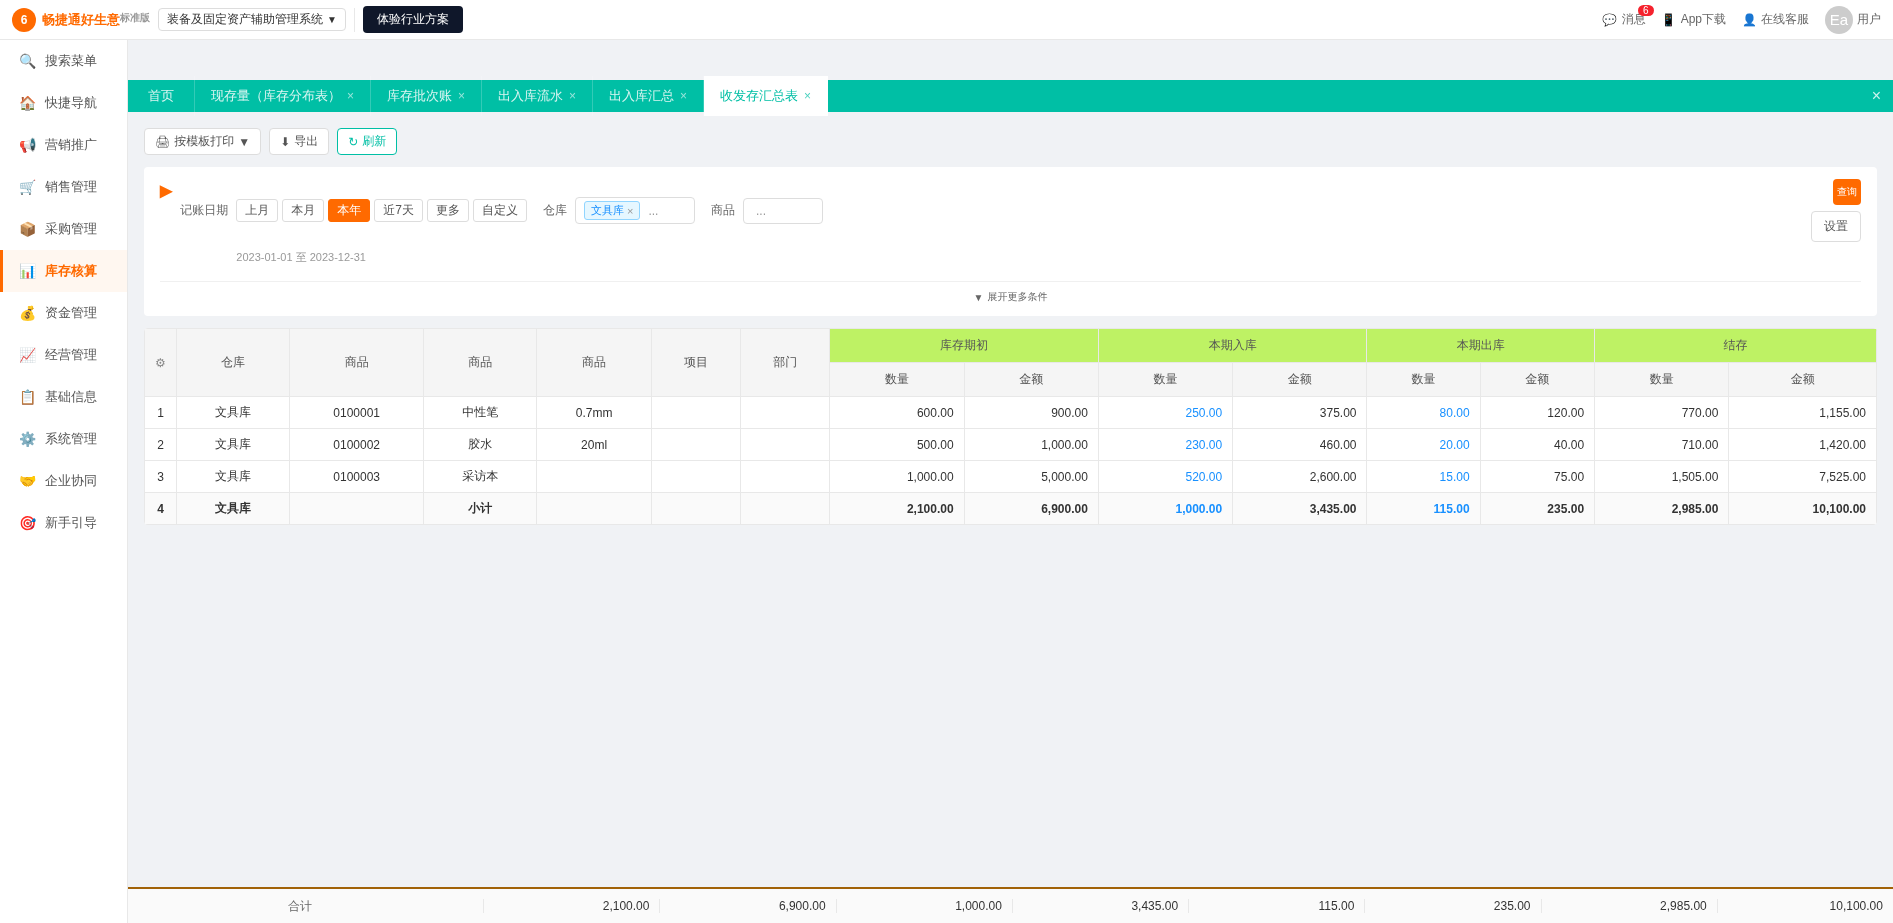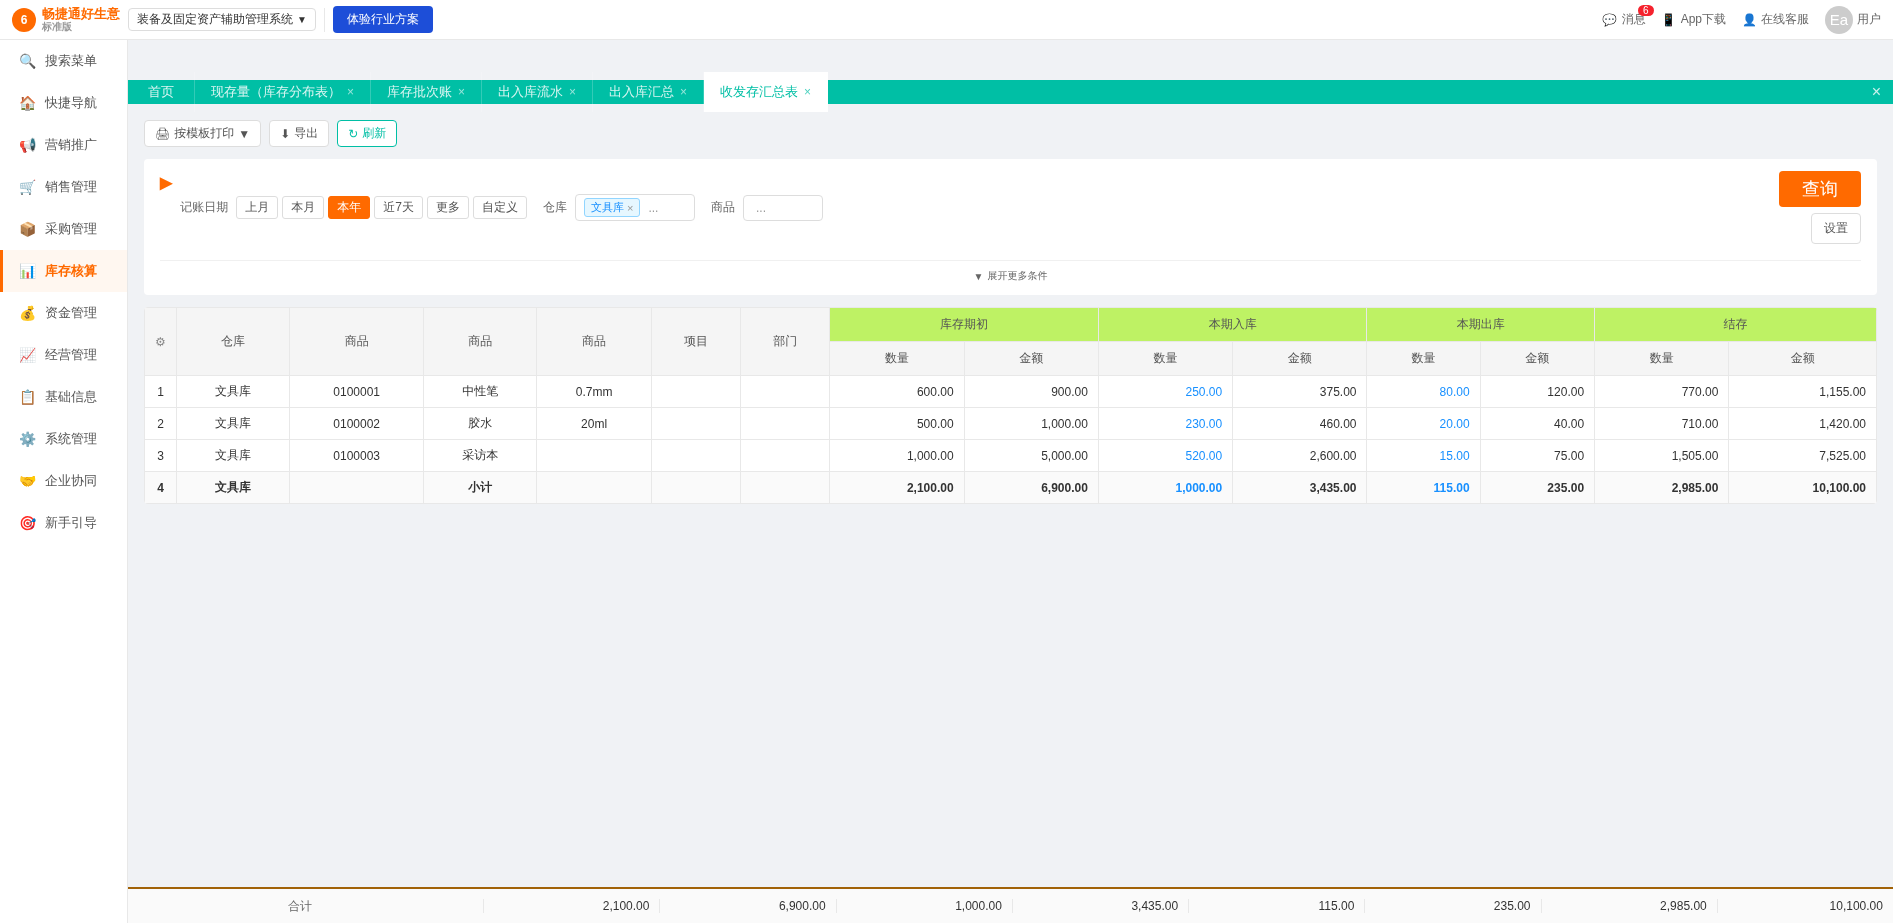--- a/index.html
+++ b/index.html
@@ -8,21 +8,21 @@
     
     .top-header {
       display: flex; align-items: center; height: 40px;
       background: #fff; border-bottom: 1px solid #e8e8e8;
       padding: 0 12px; justify-content: space-between;
     }
     .top-header-left { display: flex; align-items: center; gap: 8px; }
     .logo-area { display: flex; align-items: center; gap: 6px; color: #ff6a00; font-size: 13px; font-weight: bold; }
     .logo-circle { width: 24px; height: 24px; background: #ff6a00; border-radius: 50%; display: flex; align-items: center; justify-content: center; color: #fff; font-size: 12px; font-weight: bold; }
     .system-select { display: flex; align-items: center; gap: 4px; border: 1px solid #ddd; border-radius: 4px; padding: 2px 8px; cursor: pointer; font-size: 12px; color: #333; }
-    .trial-btn { background: #1d4ed8; color: #fff; border: none; border-radius: 4px; padding: 5px 14px; cursor: pointer; font-size: 12px; }
+    .trial-btn { background: #0f172a; color: #fff; border: none; border-radius: 4px; padding: 5px 14px; cursor: pointer; font-size: 12px; }
     .top-header-right { display: flex; align-items: center; gap: 16px; font-size: 12px; color: #666; }
     .header-item { display: flex; align-items: center; gap: 4px; cursor: pointer; position: relative; }
     .badge { position: absolute; top: -6px; right: -8px; background: #f5222d; color: #fff; border-radius: 8px; font-size: 10px; padding: 0 4px; min-width: 16px; text-align: center; }
     .user-avatar { width: 28px; height: 28px; background: #ccc; border-radius: 50%; display: flex; align-items: center; justify-content: center; font-size: 15px; color: #fff; }
 
     
     .sidebar {
       position: fixed; left: 0; top: 40px; bottom: 0; width: 128px;
       background: #fff; border-right: 1px solid #e8e8e8; overflow-y: auto;
     }
@@ -36,21 +36,21 @@
 
     
     .main-content {
       margin-left: 128px; margin-top: 40px; height: calc(923px - 40px);
       display: flex; flex-direction: column; background: #f0f2f5;
     }
 
     
     .tab-bar {
       display: flex; align-items: center; background: #00bfa5;
-      height: 24px; padding: 0 0; flex-shrink: 0; position: relative;
+      height: 32px; padding: 0 0; flex-shrink: 0; position: relative;
     }
     .tab-item {
       display: flex; align-items: center; gap: 6px;
       padding: 0 16px; height: 40px; cursor: pointer;
       font-size: 13px; color: rgba(255,255,255,0.85); white-space: nowrap;
       border-right: 1px solid rgba(255,255,255,0.2);
     }
     .tab-item.active { background: #fff; color: #00bfa5; font-weight: 500; }
     .tab-close { font-size: 12px; opacity: 0.7; cursor: pointer; }
     .tab-bar-close { position: absolute; right: 12px; top: 50%; transform: translateY(-50%); color: #fff; cursor: pointer; font-size: 16px; opacity: 0.8; }
@@ -76,21 +76,21 @@
     .date-filter { display: flex; align-items: flex-start; gap: 4px; }
     .date-btn { padding: 2px 8px; border: 1px solid #ddd; border-radius: 3px; cursor: pointer; font-size: 12px; background: #fff; color: #555; }
     .date-btn.active { background: #ff6a00; color: #fff; border-color: #ff6a00; }
     .date-range { color: #999; font-size: 11px; }
     .tag-input { display: flex; align-items: center; gap: 4px; border: 1px solid #ddd; border-radius: 4px; padding: 3px 8px; min-width: 120px; background: #fff; }
     .tag { background: #e6f7ff; color: #1890ff; border: 1px solid #91d5ff; border-radius: 3px; padding: 1px 6px; font-size: 11px; display: flex; align-items: center; gap: 3px; }
     .tag-close { cursor: pointer; color: #999; }
     .more-btn { color: #999; cursor: pointer; padding: 2px 4px; }
     .expand-more { display: flex; align-items: center; gap: 4px; color: #666; cursor: pointer; font-size: 12px; }
     .expand-more span { font-size: 10px; }
-    .query-btn { background: #ff6a00; color: #fff; border: none; border-radius: 4px; padding: 6px 23px; cursor: pointer; font-size: 18px; }
+    .query-btn { background: #ff6a00; color: #fff; border: none; border-radius: 4px; padding: 6px 4px; cursor: pointer; font-size: 10px; }
     .settings-btn { background: #fff; color: #555; border: 1px solid #ddd; border-radius: 4px; padding: 6px 12px; cursor: pointer; font-size: 12px; }
 
     
     .table-wrapper { background: #fff; border-radius: 4px; overflow: auto; }
     table { width: 100%; border-collapse: collapse; font-size: 12px; }
     thead tr { background: #f5f5f5; }
     th { border: 1px solid #e8e8e8; padding: 8px 10px; text-align: center; font-weight: 500; color: #555; white-space: nowrap; }
     td { border: 1px solid #e8e8e8; padding: 7px 10px; text-align: center; color: #333; white-space: nowrap; }
     tr.subtotal { font-weight: bold; background: #fafafa; }
     tr.subtotal td { font-weight: bold; }
@@ -116,21 +116,21 @@
 
     .tab-first { padding: 0 20px; }
   </style>
 </head>
 <body>
 
 <div class="top-header">
   <div class="top-header-left">
     <div class="logo-area">
       <div class="logo-circle">6</div>
-      <div style="display:flex;flex-direction:column;line-height:1.2">
+      <div style="display:flex;flex-direction:row;line-height:1.2">
         <span style="font-size:13px;color:#ff6a00;font-weight:bold;">畅捷通好生意</span>
         <span style="font-size:10px;color:#999;">标准版</span>
       </div>
     </div>
     <div class="system-select">
       <span>装备及固定资产辅助管理系统</span>
       <span style="font-size:10px;">▼</span>
     </div>
     <div style="width:1px;height:24px;background:#e8e8e8;"></div>
     <button class="trial-btn">体验行业方案</button>
@@ -293,20 +293,23 @@
             </div>
 
             <div style="flex:1;"></div>
 
             <div style="display:flex;gap:6px;flex-direction:column;align-items:flex-end;">
               <button class="query-btn">查询</button>
               <button class="settings-btn">设置</button>
             </div>
           </div>
 
+          <div style="display:flex;align-items:center;gap:6px;padding-left:56px;">
+            <span class="date-range">2023-01-01 至 2023-12-31</span>
+          </div>
         </div>
       </div>
 
       <div style="width:100%;display:flex;justify-content:center;margin-top:4px;border-top:1px solid #f0f0f0;padding-top:8px;">
         <div class="expand-more">
           <span>▼</span>
           <span>展开更多条件</span>
         </div>
       </div>
     </div>

